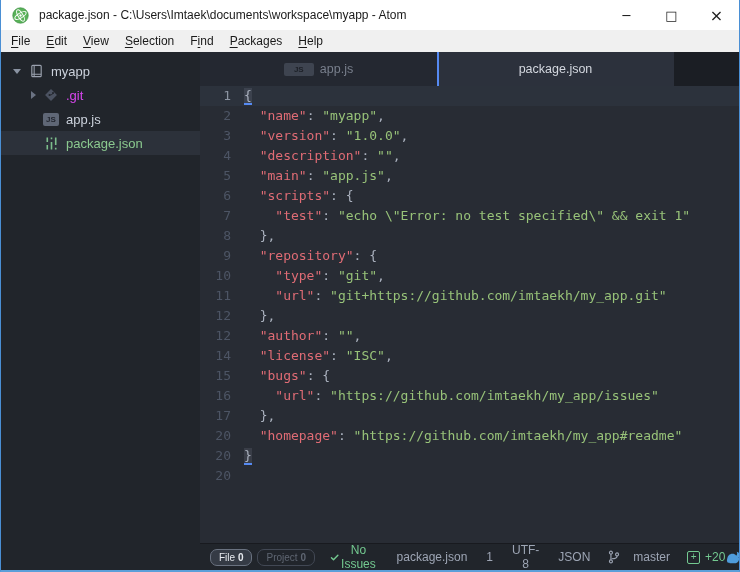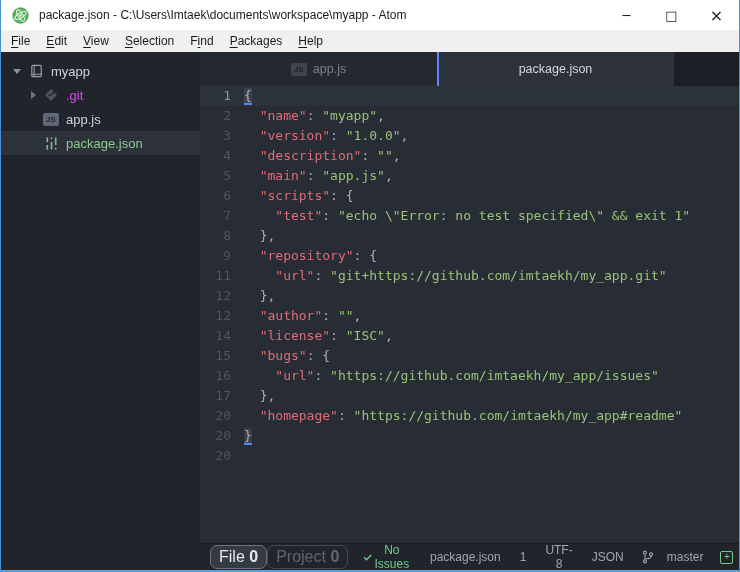--- a/index.html
+++ b/index.html
@@ -32,21 +32,21 @@
   
   .treeview{ width:199px; flex:none; background:#21252b; padding-top:7px; font-size:13px; color:#ccd2dc; overflow:hidden; }
   .tree-row{ height:24px; display:flex; align-items:center; white-space:nowrap;text-align:center; }
   .tree-row.selected{ background:#2c313a; }
   .tree-row .chev{ width:0; height:0; flex:none; margin-right:7px; }
   .chev.down{ border-left:4px solid transparent; border-right:4px solid transparent; border-top:5px solid #8a93a2; }
   .chev.right{ border-top:4px solid transparent; border-bottom:4px solid transparent; border-left:5px solid #6b7383; }
   .tree-icon{ width:16px; height:16px; flex:none; margin-right:7px; display:flex; align-items:center; justify-content:center; }
   .tree-label.dim{ color:#d946ef; }
   .tree-label.added{ color:#8bc98f; }
-  .js-badge{ width:16px; height:13px; background:#5f6776; color:#232730; font-size:8px; font-weight:bold;
+  .js-badge{ width:30px; height:13px; background:#5f6776; color:#232730; font-size:8px; font-weight:bold;
              display:flex; align-items:center; justify-content:center; border-radius:2px; font-family:"Liberation Sans",sans-serif; }
   .js-badge.dim{ background:#3e4450; color:#1d2027; }
 
   
   .rightpane{ flex:1; display:flex; flex-direction:column; min-width:0; }
 
   
   .tabbar{ height:34px; background:#1b1e24; display:flex; flex:none; }
   .tab{ width:237px; display:flex; align-items:center; justify-content:center; gap:6px;
         font-size:12.5px; background:#242831; color:#787f8c; border:none; font-family:inherit; }
@@ -61,23 +61,23 @@
   .cursor-line .gutter-cell{ color:#8d95a3; }
   .code-cell{ flex:1; }
   .tok-key{ color:#e06c75; }
   .tok-str{ color:#98c379; }
   .tok-punct{ color:#abb2bf; }
   .bracket-match{ background:rgba(180,190,210,0.12); box-shadow:0 2px 0 #568af2; }
 
   
   .statusbar{ height:27px; flex:none; background:#21252b; border-top:1px solid #181a1f;
               display:flex; align-items:center; padding:0 10px; font-size:12px; color:#9da5b4; }
-  .badge{ border-radius:7px; padding:2px 8px; font-size:16px; font-family:inherit; background:transparent; }
+  .badge{ border-radius:7px; padding:2px 8px; font-size:10px; font-family:inherit; background:transparent; }
   .badge.file{ border:1px solid #6a7280; background:#353b45; color:#e6e9ee; }
-  .badge.project{ border:1px solid #424854; color:#5f6672; }
+  .badge.project{ border:1px solid #424854; color:#5f6672; margin-left:5px; }
   .lint-status{ display:flex; align-items:center; color:#73c990; margin-left:15px; background:none; border:none; font-family:inherit; font-size:12px; }
   .sb-item{ margin-left:19px; background:none; border:none; color:#9da5b4; font-size:12px; font-family:inherit; }
   .branch-group{ display:flex; align-items:center; gap:12px; margin-left:17px; background:none; border:none; color:#9da5b4; font-size:12px; font-family:inherit; }
   .diff-group{ display:flex; align-items:center; gap:5px; margin-left:17px; color:#73c990; }
   .plus-box{ width:13px; height:13px; border:1px solid #73c990; border-radius:2px; display:flex;
              align-items:center; justify-content:center; font-size:10px; line-height:1; color:#73c990; }
   .squirrel-btn{ margin-left:auto; background:none; border:none; display:flex; align-items:center; }
 </style>
 </head>
 <body>
@@ -167,20 +167,21 @@
       <div class="editor" id="editor">
           <div class="code-row cursor-line"><span class="gutter-cell">1</span><span class="code-cell"><span class="tok-punct bracket-match">{</span></span></div>
           <div class="code-row"><span class="gutter-cell">2</span><span class="code-cell"><span class="tok-punct">  </span><span class="tok-key">"name"</span><span class="tok-punct">: </span><span class="tok-str">"myapp"</span><span class="tok-punct">,</span></span></div>
           <div class="code-row"><span class="gutter-cell">3</span><span class="code-cell"><span class="tok-punct">  </span><span class="tok-key">"version"</span><span class="tok-punct">: </span><span class="tok-str">"1.0.0"</span><span class="tok-punct">,</span></span></div>
           <div class="code-row"><span class="gutter-cell">4</span><span class="code-cell"><span class="tok-punct">  </span><span class="tok-key">"description"</span><span class="tok-punct">: </span><span class="tok-str">""</span><span class="tok-punct">,</span></span></div>
           <div class="code-row"><span class="gutter-cell">5</span><span class="code-cell"><span class="tok-punct">  </span><span class="tok-key">"main"</span><span class="tok-punct">: </span><span class="tok-str">"app.js"</span><span class="tok-punct">,</span></span></div>
           <div class="code-row"><span class="gutter-cell">6</span><span class="code-cell"><span class="tok-punct">  </span><span class="tok-key">"scripts"</span><span class="tok-punct">: {</span></span></div>
           <div class="code-row"><span class="gutter-cell">7</span><span class="code-cell"><span class="tok-punct">    </span><span class="tok-key">"test"</span><span class="tok-punct">: </span><span class="tok-str">"echo \"Error: no test specified\" &amp;&amp; exit 1"</span></span></div>
           <div class="code-row"><span class="gutter-cell">8</span><span class="code-cell"><span class="tok-punct">  },</span></span></div>
           <div class="code-row"><span class="gutter-cell">9</span><span class="code-cell"><span class="tok-punct">  </span><span class="tok-key">"repository"</span><span class="tok-punct">: {</span></span></div>
+          <div class="code-row"><span class="gutter-cell">10</span><span class="code-cell"><span class="tok-punct">    </span><span class="tok-key">"type"</span><span class="tok-punct">: </span><span class="tok-str">"git"</span><span class="tok-punct">,</span></span></div>
           <div class="code-row"><span class="gutter-cell">11</span><span class="code-cell"><span class="tok-punct">    </span><span class="tok-key">"url"</span><span class="tok-punct">: </span><span class="tok-str">"git+https://github.com/imtaekh/my_app.git"</span></span></div>
           <div class="code-row"><span class="gutter-cell">12</span><span class="code-cell"><span class="tok-punct">  },</span></span></div>
           <div class="code-row"><span class="gutter-cell">12</span><span class="code-cell"><span class="tok-punct">  </span><span class="tok-key">"author"</span><span class="tok-punct">: </span><span class="tok-str">""</span><span class="tok-punct">,</span></span></div>
           <div class="code-row"><span class="gutter-cell">14</span><span class="code-cell"><span class="tok-punct">  </span><span class="tok-key">"license"</span><span class="tok-punct">: </span><span class="tok-str">"ISC"</span><span class="tok-punct">,</span></span></div>
           <div class="code-row"><span class="gutter-cell">15</span><span class="code-cell"><span class="tok-punct">  </span><span class="tok-key">"bugs"</span><span class="tok-punct">: {</span></span></div>
           <div class="code-row"><span class="gutter-cell">16</span><span class="code-cell"><span class="tok-punct">    </span><span class="tok-key">"url"</span><span class="tok-punct">: </span><span class="tok-str">"https://github.com/imtaekh/my_app/issues"</span></span></div>
           <div class="code-row"><span class="gutter-cell">17</span><span class="code-cell"><span class="tok-punct">  },</span></span></div>
           <div class="code-row"><span class="gutter-cell">20</span><span class="code-cell"><span class="tok-punct">  </span><span class="tok-key">"homepage"</span><span class="tok-punct">: </span><span class="tok-str">"https://github.com/imtaekh/my_app#readme"</span></span></div>
           <div class="code-row"><span class="gutter-cell">20</span><span class="code-cell"><span class="tok-punct bracket-match">}</span></span></div>
           <div class="code-row"><span class="gutter-cell">20</span><span class="code-cell"></span></div>

